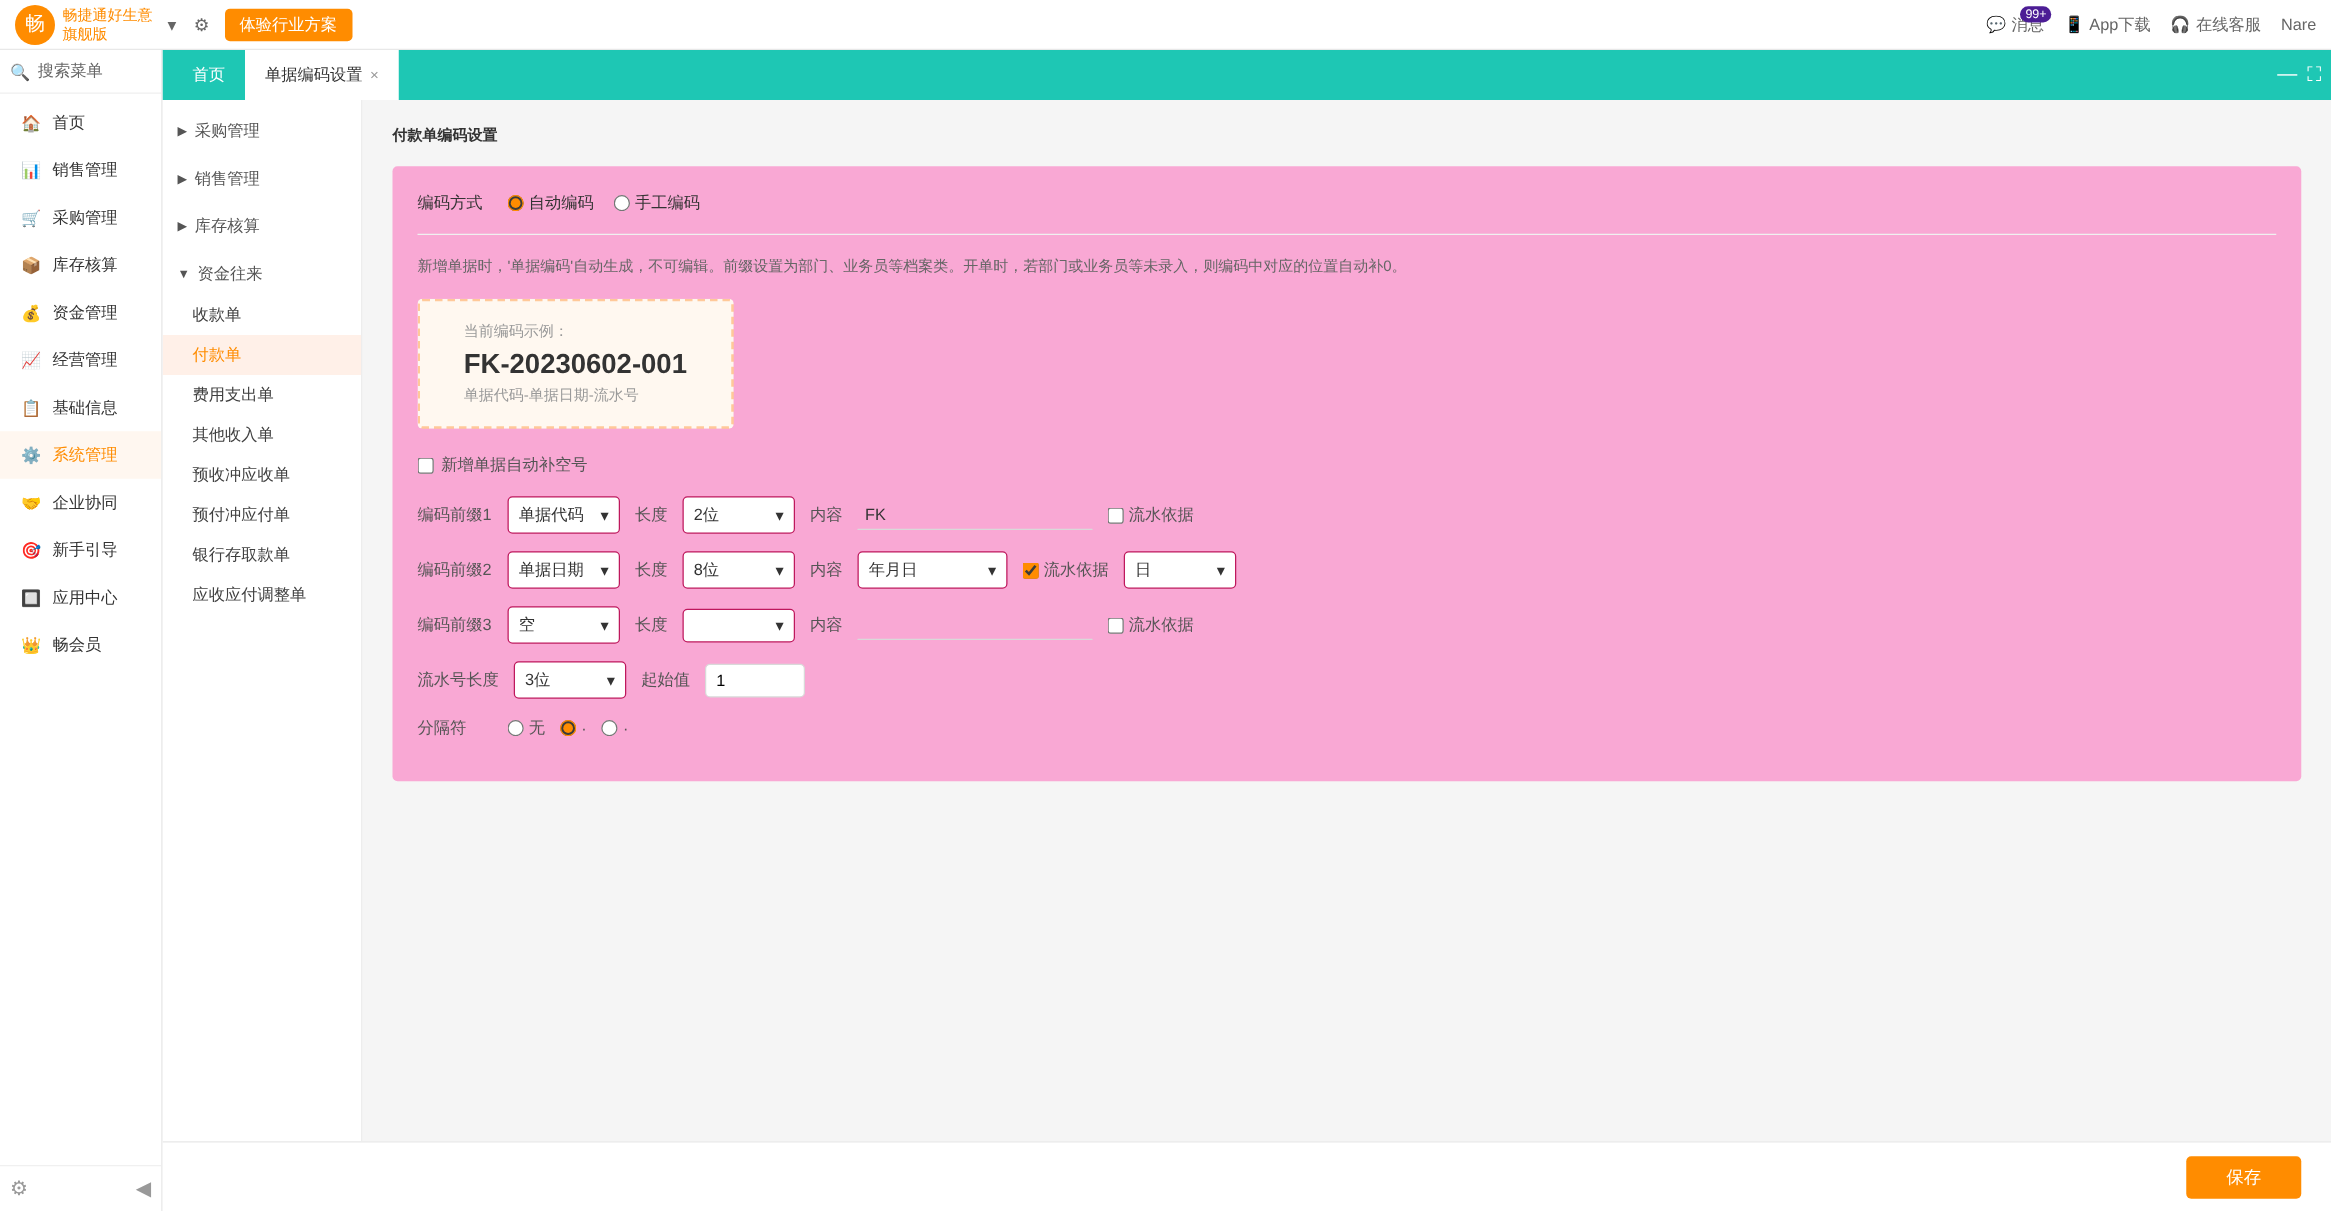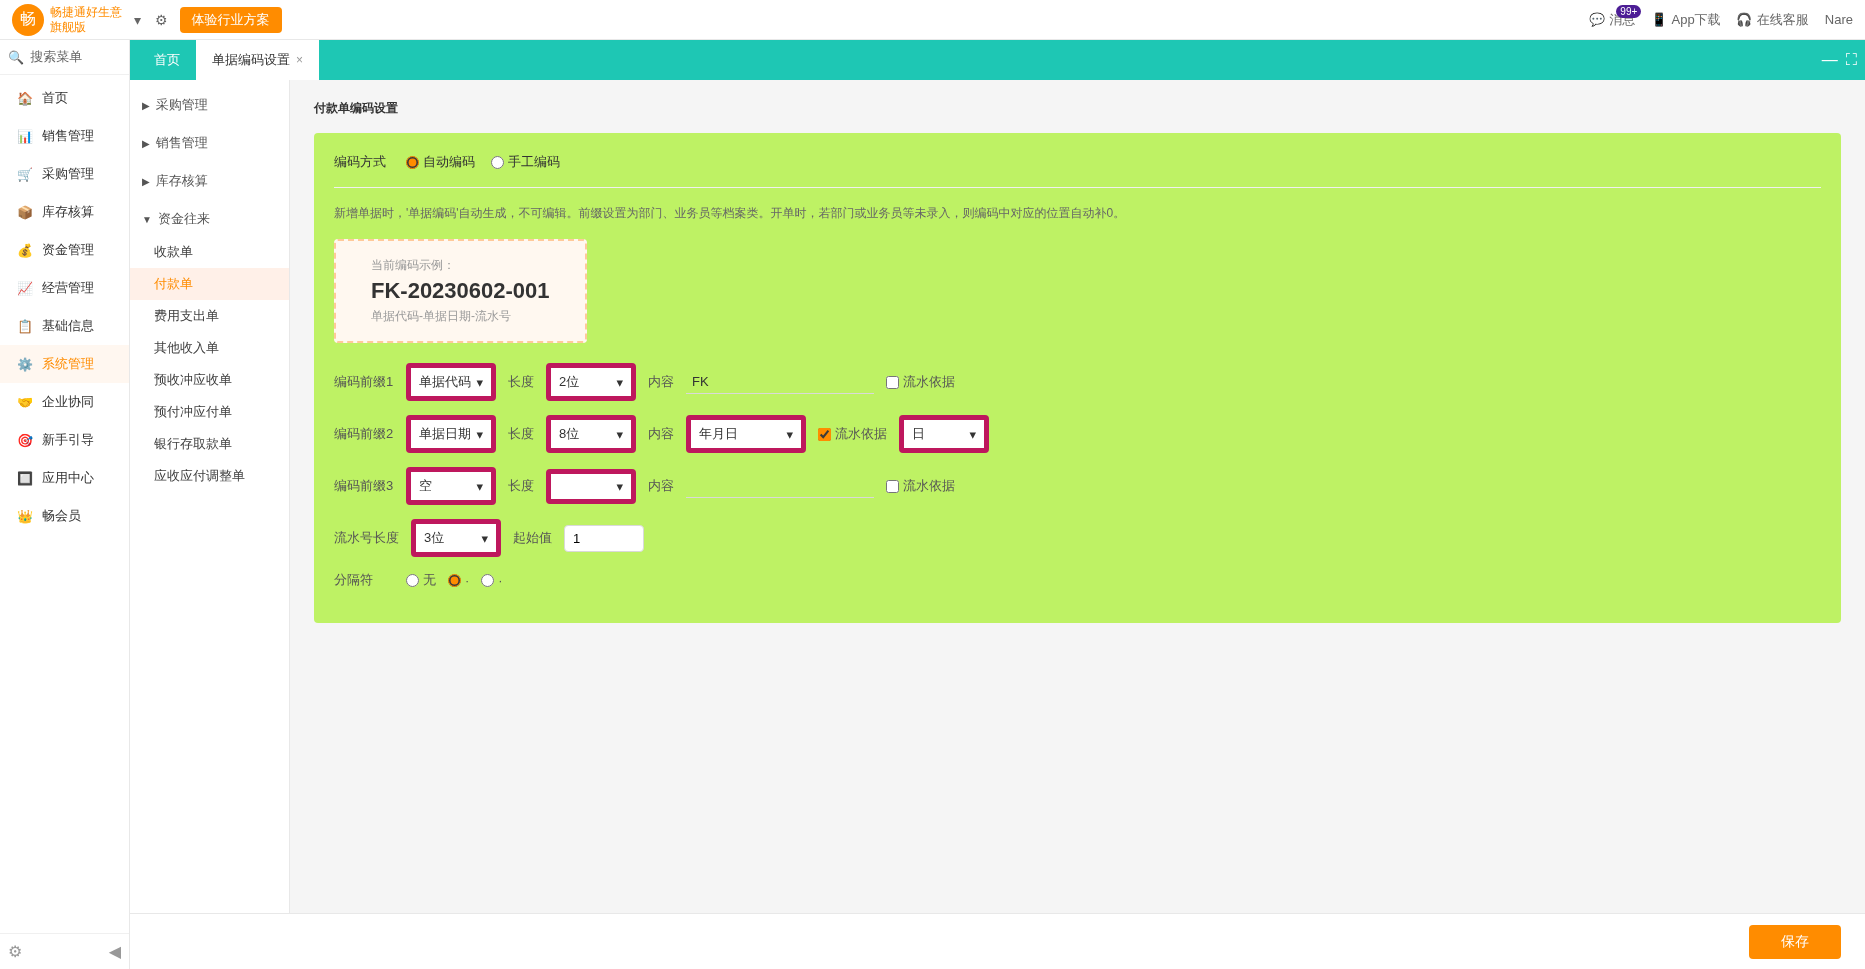--- a/index.html
+++ b/index.html
@@ -49,21 +49,21 @@
     .sub-sidebar-header { display: flex; align-items: center; gap: 6px; padding: 8px 12px; cursor: pointer; color: #555; font-size: 13px; }
     .sub-sidebar-child { padding: 7px 12px 7px 24px; cursor: pointer; color: #404040; font-size: 13px; }
     .sub-sidebar-child.active { color: #ff8c00; background: #fff0e8; }
     .chevron { font-size: 10px; }
 
     
     .page-content { flex: 1; overflow-y: auto; padding: 20px 24px; background: #f5f5f5; }
     .page-title { font-size: 12px; font-weight: bold; color: #333; margin-bottom: 16px; }
 
     
-    .card { background: #bef264; border-radius: 4px; padding: 20px; }
+    .card { background: #f9a8d4; border-radius: 4px; padding: 20px; }
     .encode-type-row { display: flex; align-items: center; gap: 20px; margin-bottom: 16px; padding-bottom: 16px; border-bottom: 1px solid #f0f0f0; }
     .encode-type-label { color: #333; font-size: 13px; }
     .radio-group { display: flex; align-items: center; gap: 16px; }
     .radio-item { display: flex; align-items: center; gap: 4px; cursor: pointer; font-size: 13px; }
     .radio-item input { accent-color: #ff8c00; cursor: pointer; }
 
     .info-text { font-size: 12px; color: #666; margin-bottom: 16px; line-height: 1.6; }
 
     
     .preview-box { border: 2px dashed #ffc999; background: #fff8f0; border-radius: 4px; padding: 16px 35px; display: inline-block; margin-bottom: 20px; }
@@ -71,21 +71,21 @@
     .preview-code { font-size: 22px; font-weight: bold; color: #333; }
     .preview-desc { font-size: 12px; color: #999; margin-top: 4px; }
 
     
     .checkbox-row { display: flex; align-items: center; gap: 6px; margin-bottom: 16px; font-size: 13px; color: #555; }
     .checkbox-row input { accent-color: #ff8c00; cursor: pointer; }
 
     
     .form-row { display: flex; align-items: center; gap: 12px; margin-bottom: 14px; flex-wrap: wrap; }
     .form-label { color: #555; font-size: 13px; min-width: 60px; }
-    .form-select { border: 5px solid #be185d; border-radius: 4px; padding: 5px 8px; font-size: 13px; background: white; cursor: pointer; display: flex; align-items: center; gap: 4px; min-width: 90px; justify-content: space-between; color: #333; }
+    .form-select { border: 1px solid #be185d; border-radius: 4px; padding: 5px 8px; font-size: 13px; background: white; cursor: pointer; display: flex; align-items: center; gap: 4px; min-width: 90px; justify-content: space-between; color: #333; }
     .form-select-wide { min-width: 120px; }
     .form-input-readonly { border: none; border-bottom: 1px solid #d9d9d9; padding: 4px 6px; font-size: 13px; color: #333; background: transparent; min-width: 80px; }
     .form-input { border: 1px solid #d9d9d9; border-radius: 4px; padding: 5px 8px; font-size: 13px; background: white; min-width: 80px; }
     .inline-label { color: #555; font-size: 13px; }
     .checkbox-inline { display: flex; align-items: center; gap: 4px; font-size: 13px; color: #555; }
     .checkbox-inline input { accent-color: #ff8c00; cursor: pointer; }
 
     
     .separator-row { display: flex; align-items: center; gap: 12px; margin-bottom: 14px; }
     .sep-option { display: flex; align-items: center; gap: 4px; cursor: pointer; font-size: 13px; color: #555; }
@@ -290,20 +290,24 @@
           <div class="info-text">新增单据时，'单据编码'自动生成，不可编辑。前缀设置为部门、业务员等档案类。开单时，若部门或业务员等未录入，则编码中对应的位置自动补0。</div>
 
           
           <div class="preview-box">
             <div class="preview-label">当前编码示例：</div>
             <div class="preview-code">FK-20230602-001</div>
             <div class="preview-desc">单据代码-单据日期-流水号</div>
           </div>
 
           
+          <div class="checkbox-row">
+            <input type="checkbox" style="">
+            <span>新增单据自动补空号</span>
+          </div>
 
           
           <div class="form-row">
             <span class="form-label">编码前缀1</span>
             <div class="form-select">
               <span>单据代码</span>
               <span>▾</span>
             </div>
             <span class="inline-label">长度</span>
             <div class="form-select">

